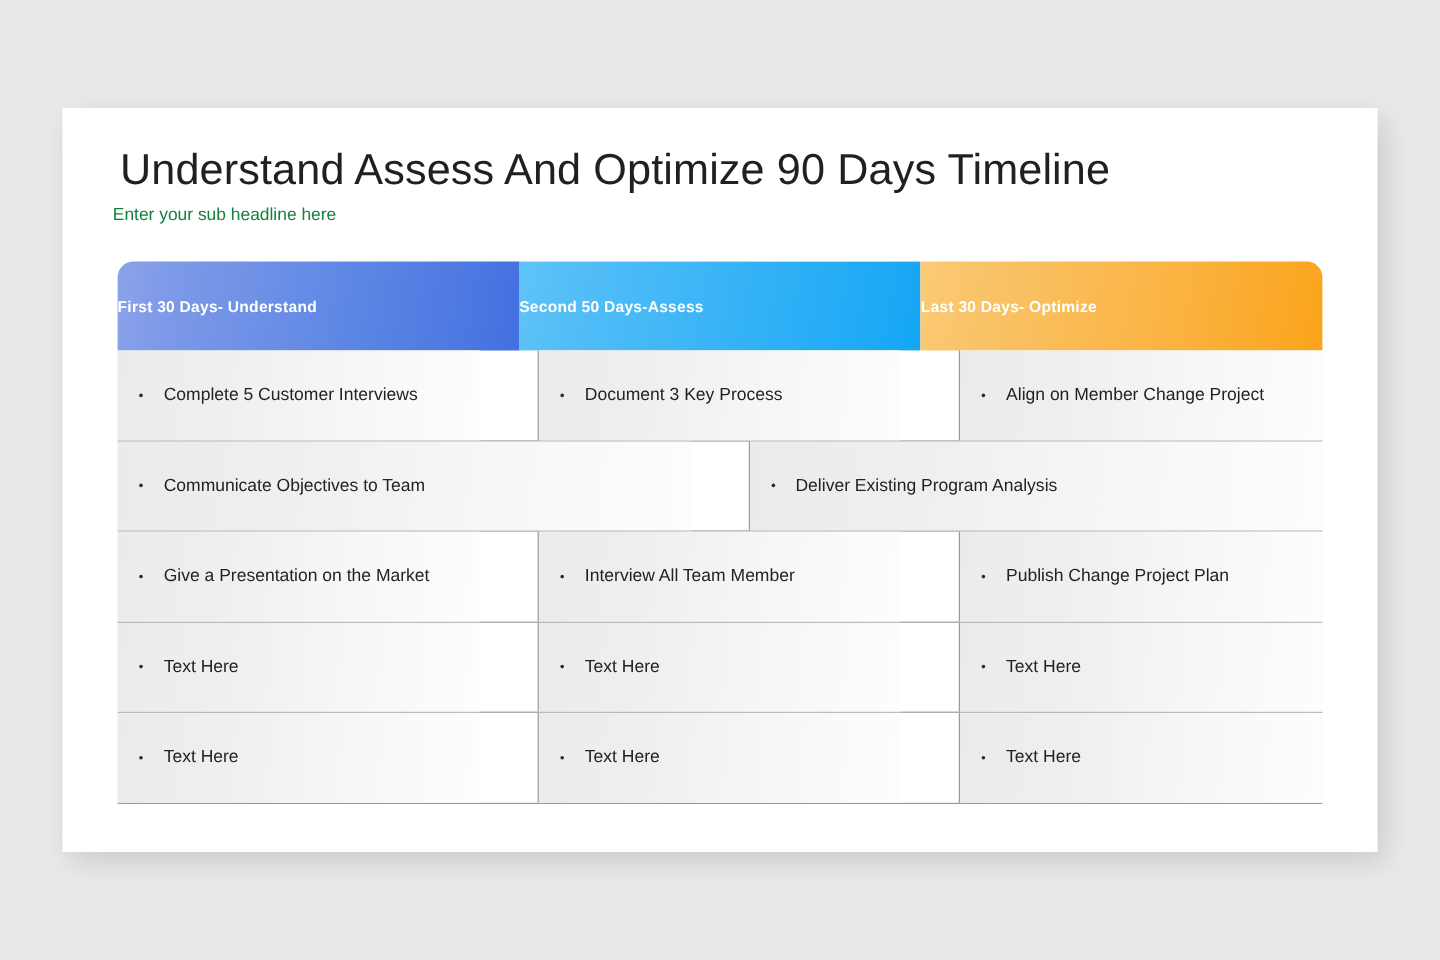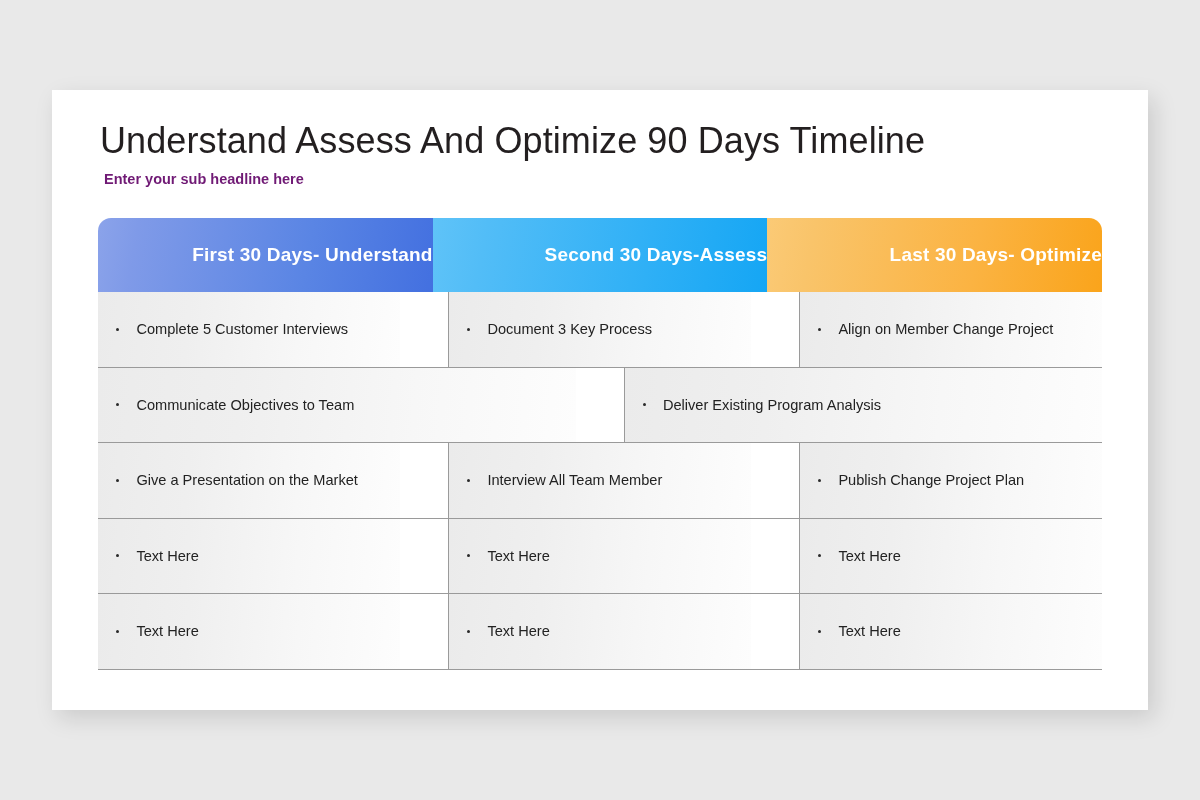--- a/index.html
+++ b/index.html
@@ -30,25 +30,25 @@
     top: 30px;
     font-size: 36px;
     font-weight: 400;
     color: #231f20;
     letter-spacing: 0.1px;
     white-space: nowrap;
   }
 
   .slide-subtitle {
     position: absolute;
-    left: 52px;
+    left: 42px;
     top: 81px;
     font-size: 14.5px;
-    font-weight: 700;
-    color: #701a75;
+    font-weight: 400;
+    color: #15803d;
     white-space: nowrap;
   }
 
   .timeline-table {
     position: absolute;
     left: 46px;
     top: 128px;
     width: 1004px;
     display: flex;
     flex-direction: column;
@@ -56,23 +56,23 @@
 
   .header-row {
     display: flex;
     height: 74px;
   }
 
   .col-header {
     flex: 1 1 0;
     display: flex;
     align-items: center;
-    justify-content: flex-end;
+    justify-content: flex-start;
     color: #ffffff;
-    font-size: 19px;
+    font-size: 13px;
     font-weight: bold;
     letter-spacing: 0.2px;
     position: relative;
   }
   .col-header.c0 {
     background: linear-gradient(100deg, #8ba3ea 0%, #7f9ae8 12%, #5a85e4 62%, #4370e0 100%);
     border-top-left-radius: 13px;
   }
   .col-header.c1 {
     background: linear-gradient(100deg, #5fc3f8 0%, #52bdf7 16%, #2fb0f6 64%, #15a6f4 100%);
@@ -128,21 +128,21 @@
 
   <div class="slide-subtitle">Enter your sub headline here</div>
 
   <div class="timeline-table">
 
     <div class="header-row">
       <div class="col-header c0">
         <span>First 30 Days- Understand</span>
       </div>
       <div class="col-header c1">
-        <span>Second 30 Days-Assess</span>
+        <span>Second 50 Days-Assess</span>
       </div>
       <div class="col-header c2">
         <span>Last 30 Days- Optimize</span>
       </div>
     </div>
 
     <div class="body-row">
       <div class="cell">
         <span class="bullet-dot"></span>
         <span class="cell-text">Complete 5 Customer Interviews</span>

